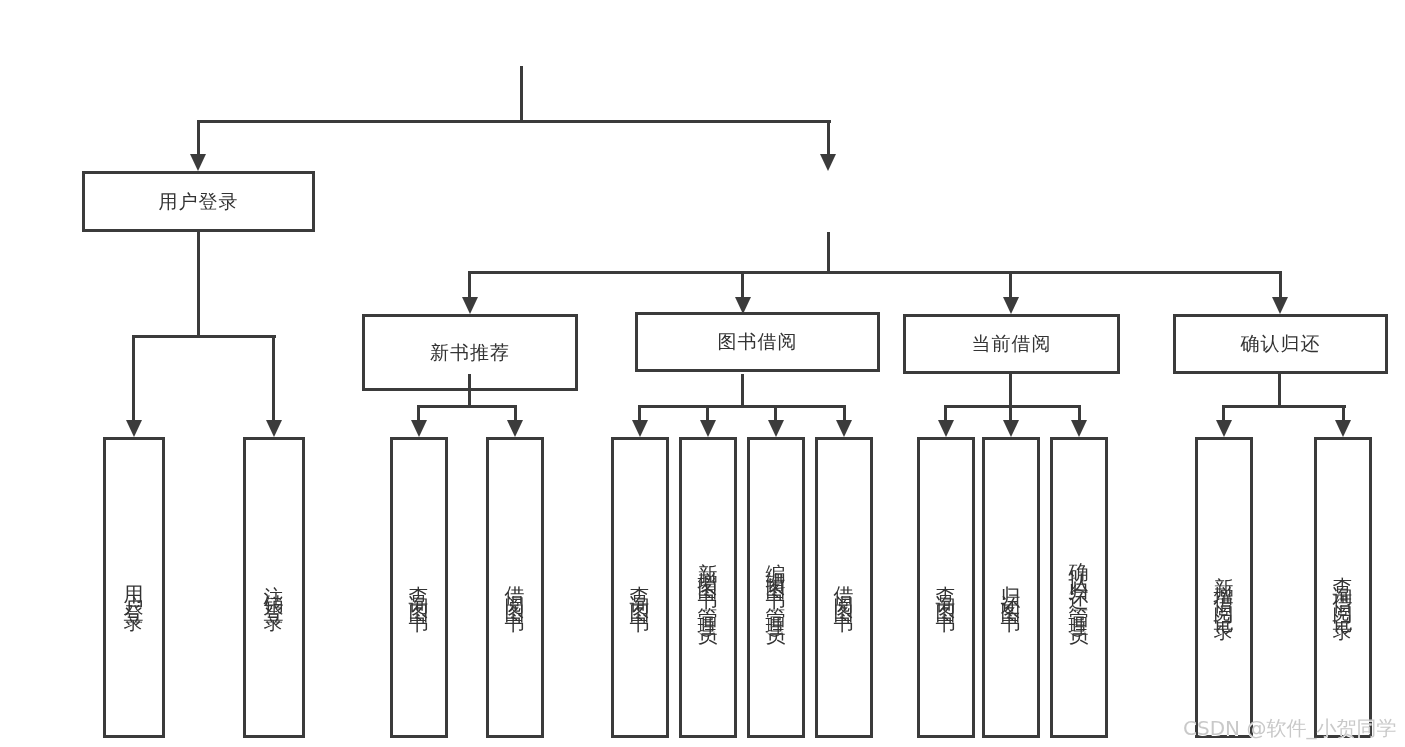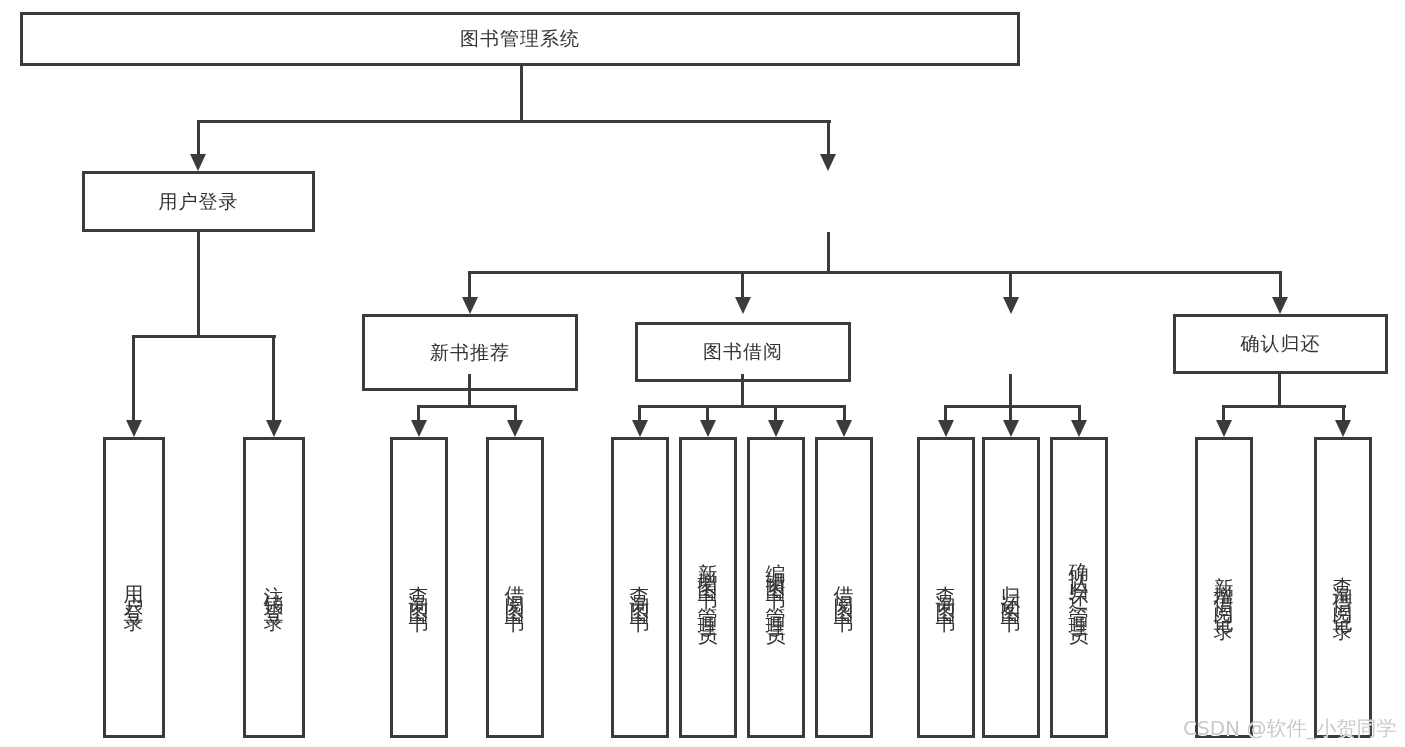--- a/index.html
+++ b/index.html
@@ -41,23 +41,20 @@
     color:var(--watermark,#c9c9c9);
     white-space:nowrap;
     text-shadow:0 1px 0 #ffffff;
   }
 </style>
 </head>
 <body>
 
 <div class="canvas">
 
-  <div class="box h" style="left:20px;top:12px;width:1000px;height:54px">
-    <span>图书管理系统</span>
-  </div>
 
   <div class="line" style="left:520px;top:66px;width:3px;height:57px"></div>
   <div class="line" style="left:197px;top:120px;width:634px;height:3px"></div>
   <div class="line" style="left:197px;top:120px;width:3px;height:36px"></div>
   <div class="arrow" style="left:190px;top:154px"></div>
   <div class="line" style="left:827px;top:120px;width:3px;height:36px"></div>
   <div class="arrow" style="left:820px;top:154px"></div>
 
   <div class="box h" style="left:82px;top:171px;width:233px;height:61px">
     <span>用户登录</span>
@@ -77,22 +74,25 @@
   <div class="line" style="left:741px;top:271px;width:3px;height:30px"></div>
   <div class="arrow" style="left:735px;top:297px"></div>
   <div class="line" style="left:1009px;top:271px;width:3px;height:30px"></div>
   <div class="arrow" style="left:1003px;top:297px"></div>
   <div class="line" style="left:1279px;top:271px;width:3px;height:30px"></div>
   <div class="arrow" style="left:1272px;top:297px"></div>
 
   <div class="box h" style="left:362px;top:314px;width:216px;height:77px">
     <span>新书推荐</span>
   </div>
-  <div class="box h" style="left:635px;top:322px;width:216px;height:60px">
+  <div class="box h" style="left:635px;top:312px;width:245px;height:60px">
     <span>图书借阅</span>
+  </div>
+  <div class="box h" style="left:903px;top:314px;width:217px;height:60px">
+    <span>当前借阅</span>
   </div>
   <div class="box h" style="left:1173px;top:314px;width:215px;height:60px">
     <span>确认归还</span>
   </div>
 
   <div class="line" style="left:468px;top:374px;width:3px;height:34px"></div>
   <div class="line" style="left:417px;top:405px;width:100px;height:3px"></div>
   <div class="line" style="left:417px;top:405px;width:3px;height:18px"></div>
   <div class="arrow" style="left:411px;top:420px"></div>
   <div class="line" style="left:514px;top:405px;width:3px;height:18px"></div>

